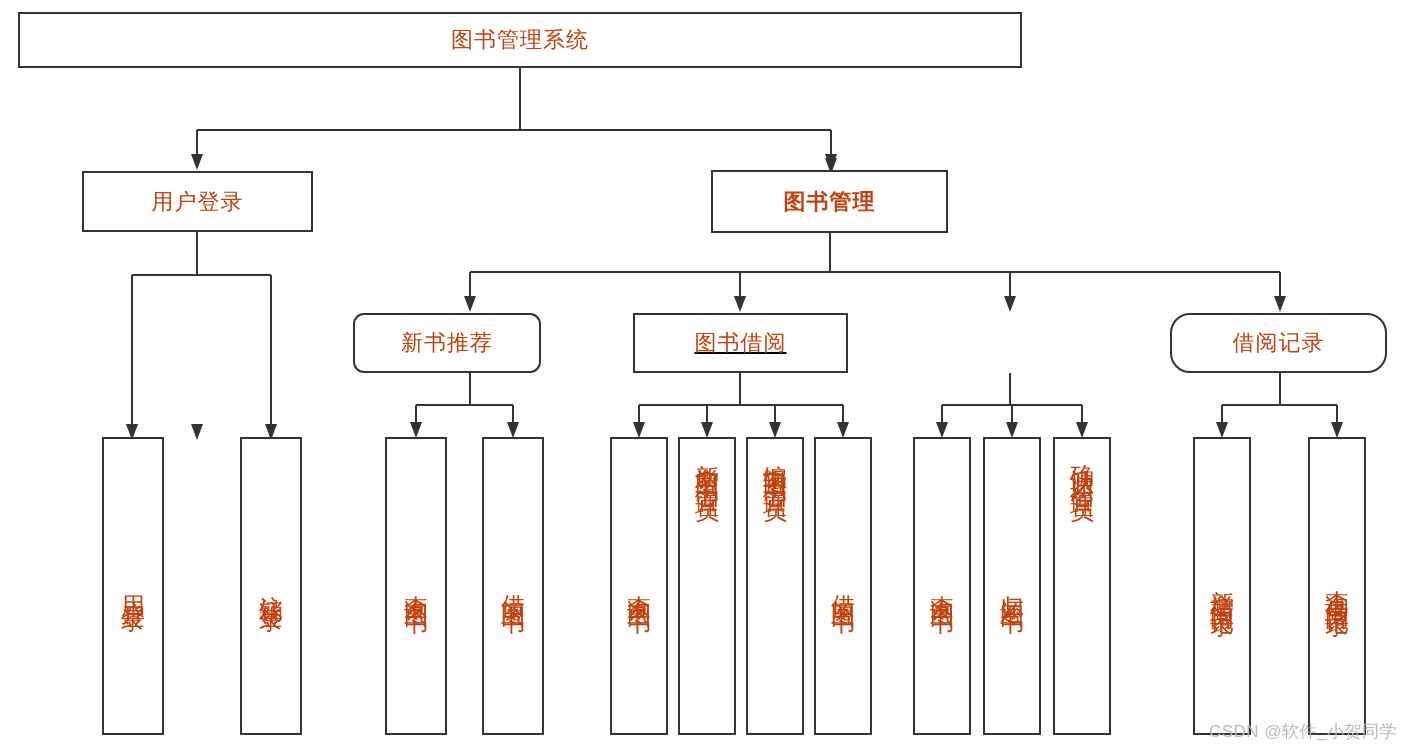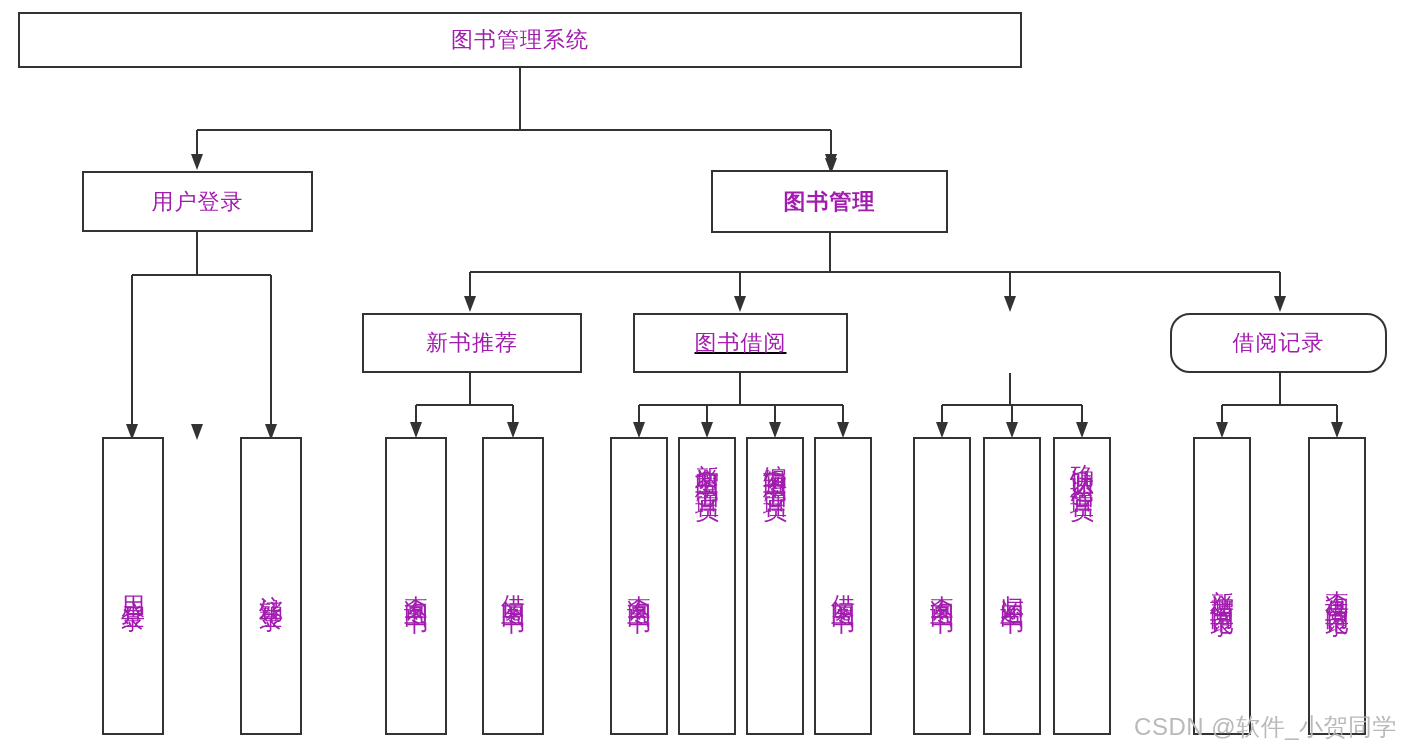--- a/index.html
+++ b/index.html
@@ -22,21 +22,21 @@
   .node {
     position: absolute;
     box-sizing: border-box;
     border: 2px solid #333333;
     background: #ffffff;
     display: flex;
     align-items: center;
     justify-content: center;
   }
   .node .node-label {
-    color: #a21caf;
+    color: #c2410c;
     font-size: 22px;
     line-height: 1.15;
     letter-spacing: 1px;
     white-space: nowrap;
   }
   .node-leaf {
     align-items: center;
     justify-content: center;
   }
   .node-leaf .node-label {
@@ -57,21 +57,21 @@
     left: 0;
     top: 0;
     width: 1405px;
     height: 747px;
     pointer-events: none;
   }
   .watermark {
     position: absolute;
     right: 8px;
     bottom: 4px;
-    font-size: 24px;
+    font-size: 17px;
     color: #b9b9b9;
     letter-spacing: 0.5px;
     white-space: nowrap;
   }
 </style>
 </head>
 <body>
 
 <div id="diagram-root">
 
@@ -163,21 +163,21 @@
     <span class="node-label">图书管理系统</span>
   </div>
 
   <div class="node" style="left:82px; top:171px; width:231px; height:61px;">
     <span class="node-label">用户登录</span>
   </div>
   <div class="node" style="left:711px; top:170px; width:237px; height:63px;font-weight:bold;">
     <span class="node-label">图书管理</span>
   </div>
 
-  <div class="node" style="left:362px; top:313px; width:220px; height:60px;">
+  <div class="node" style="left:353px; top:313px; width:188px; height:60px;border-radius:11px;">
     <span class="node-label">新书推荐</span>
   </div>
   <div class="node" style="left:633px; top:313px; width:215px; height:60px;text-decoration:underline;">
     <span class="node-label">图书借阅</span>
   </div>
   <div class="node" style="left:1170px; top:313px; width:217px; height:60px;border-radius:20px;">
     <span class="node-label">借阅记录</span>
   </div>
 
   <div class="node node-leaf" style="left:102px; top:437px; width:62px; height:298px;">

